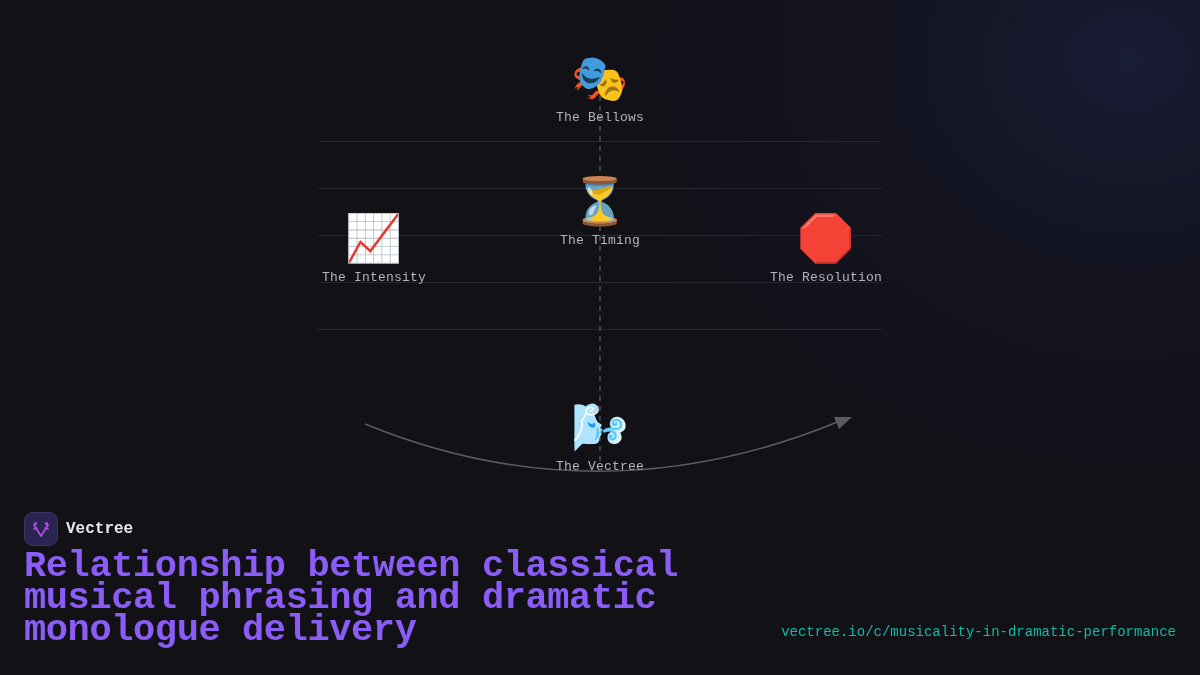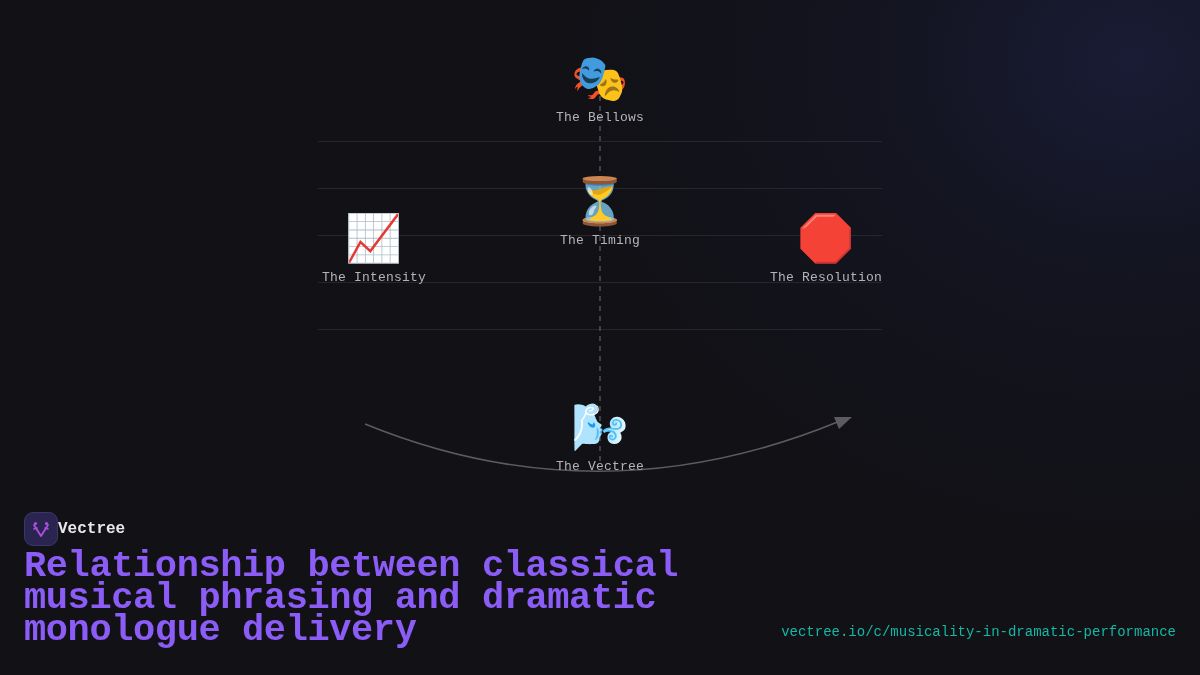--- a/index.html
+++ b/index.html
@@ -29,21 +29,21 @@
     }
     .node .label {
       margin-top: 4px;
       font-size: 13px;
       color: #b4b4b8;
       white-space: nowrap;
       letter-spacing: 0.2px;
     }
     .brand {
       position: absolute; left: 24px; top: 512px;
-      display: flex; align-items: center; 
+      display: flex; align-items: center; gap: 8px;
     }
     .brand .logo {
       width: 34px; height: 34px; border-radius: 9px;
       background: #2a2550; border: 1px solid #3b3568;
       display: flex; align-items: center; justify-content: center;
     }
     .brand .name {
       font-size: 16px; font-weight: bold; color: #e8e8ec;
     }
     .title {

